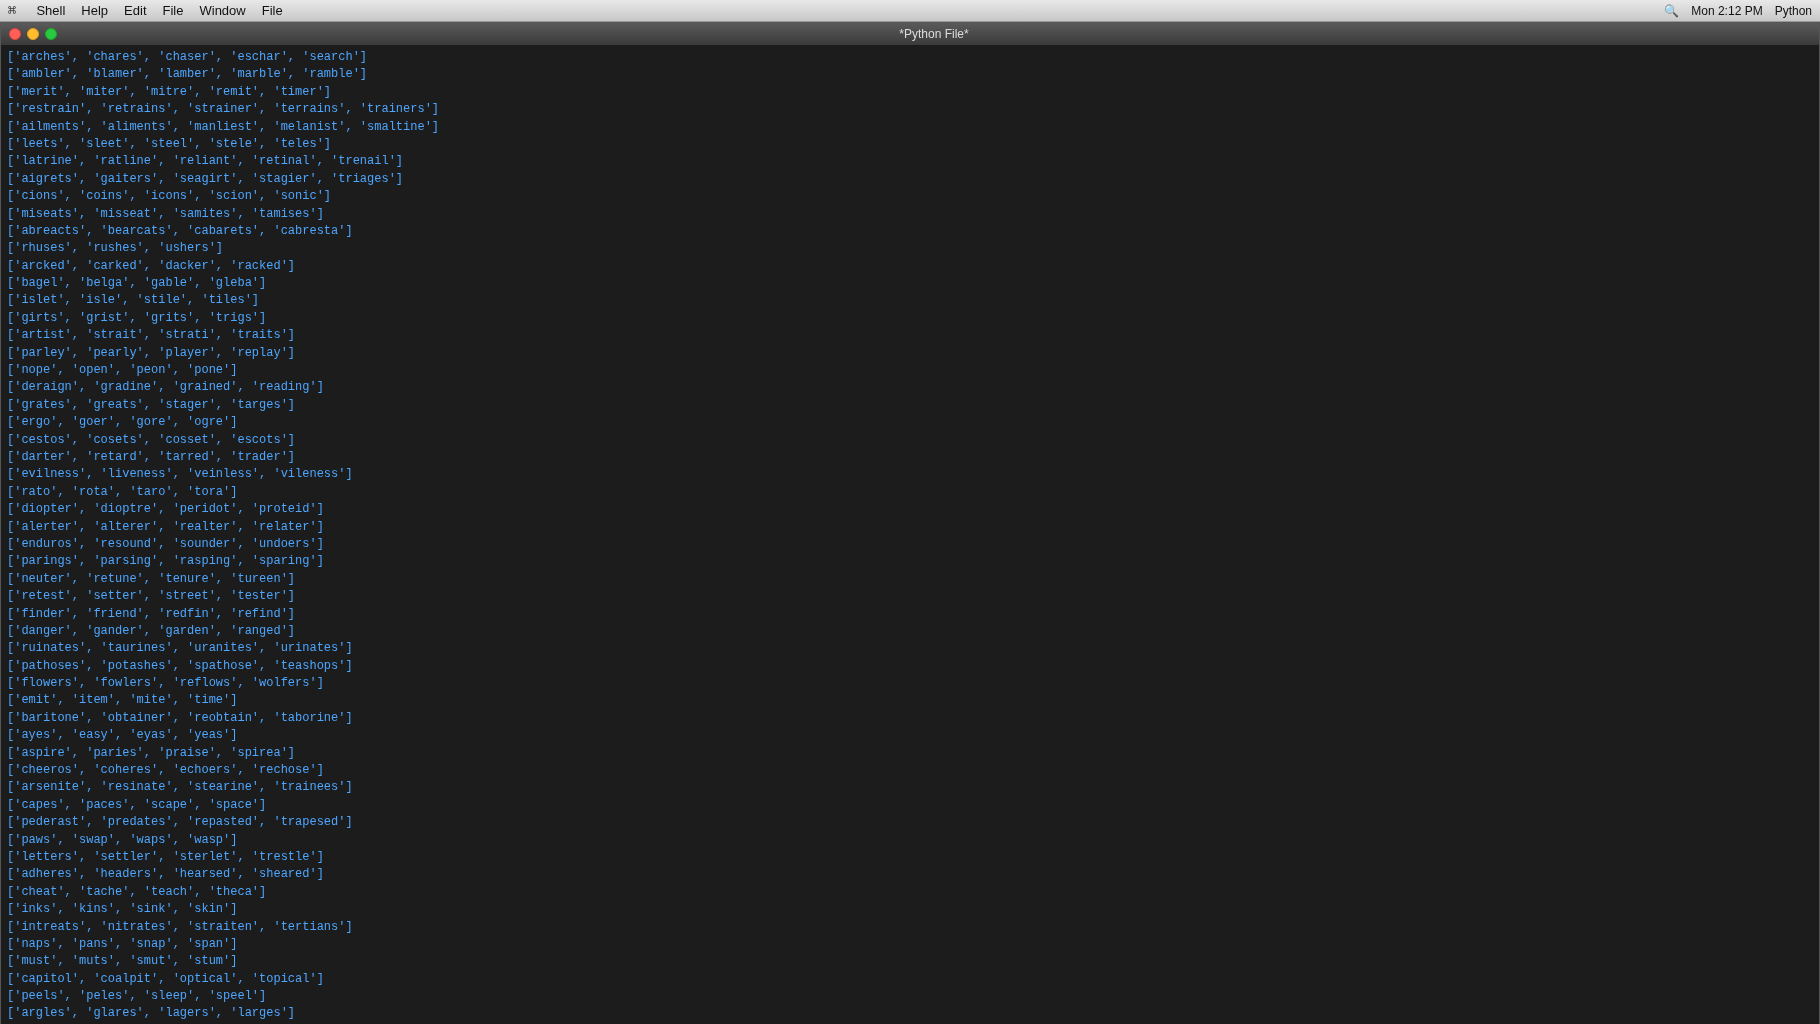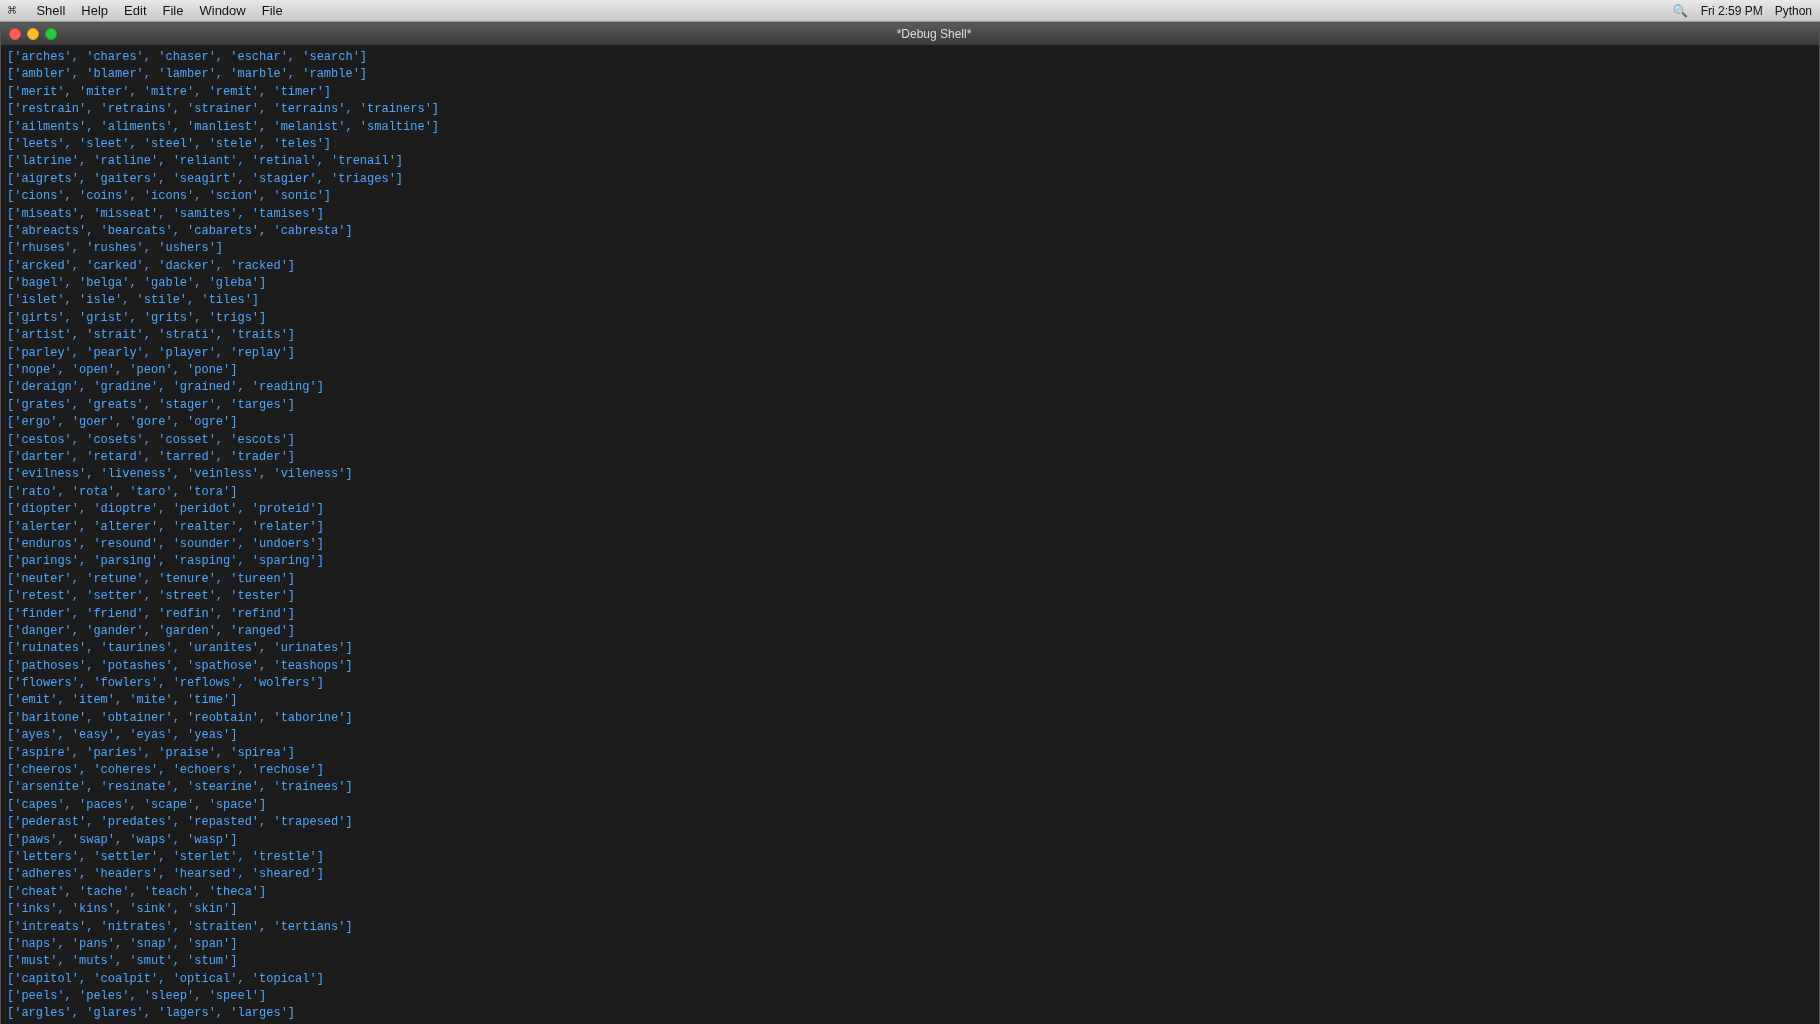--- a/index.html
+++ b/index.html
@@ -112,33 +112,33 @@
     <span class="menu-item">Shell</span>
     <span class="menu-item">Help</span>
     <span class="menu-item">Edit</span>
     <span class="menu-item">File</span>
     <span class="menu-item">Window</span>
     <span class="menu-item">File</span>
     <span class="menu-item"></span>
   </div>
   <div class="menu-bar-right">
     <span>🔍</span>
-    <span>Fri 2:59 PM</span>
+    <span>Mon 2:12 PM</span>
     <span>Python</span>
   </div>
 </div>
 
 <div class="window">
   <div class="title-bar">
     <div class="traffic-lights">
       <div class="traffic-light tl-close"></div>
       <div class="traffic-light tl-min"></div>
       <div class="traffic-light tl-max"></div>
     </div>
-    <div class="title-bar-text">*Debug Shell*</div>
+    <div class="title-bar-text">*Python File*</div>
   </div>
 
   <div class="shell-content">
     <pre class="code-text">['arches', 'chares', 'chaser', 'eschar', 'search']
 ['ambler', 'blamer', 'lamber', 'marble', 'ramble']
 ['merit', 'miter', 'mitre', 'remit', 'timer']
 ['restrain', 'retrains', 'strainer', 'terrains', 'trainers']
 ['ailments', 'aliments', 'manliest', 'melanist', 'smaltine']
 ['leets', 'sleet', 'steel', 'stele', 'teles']
 ['latrine', 'ratline', 'reliant', 'retinal', 'trenail']

